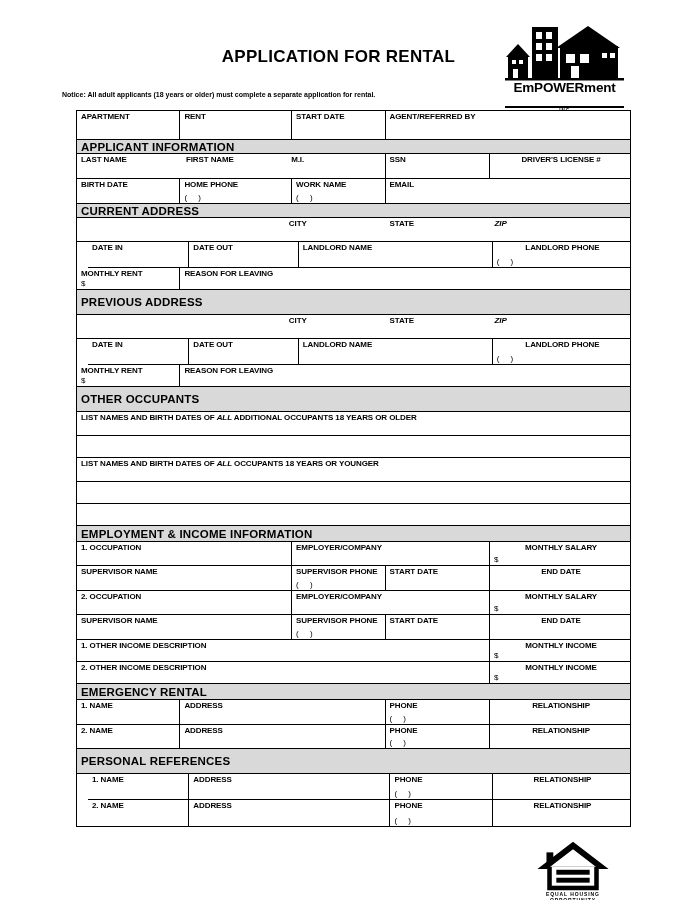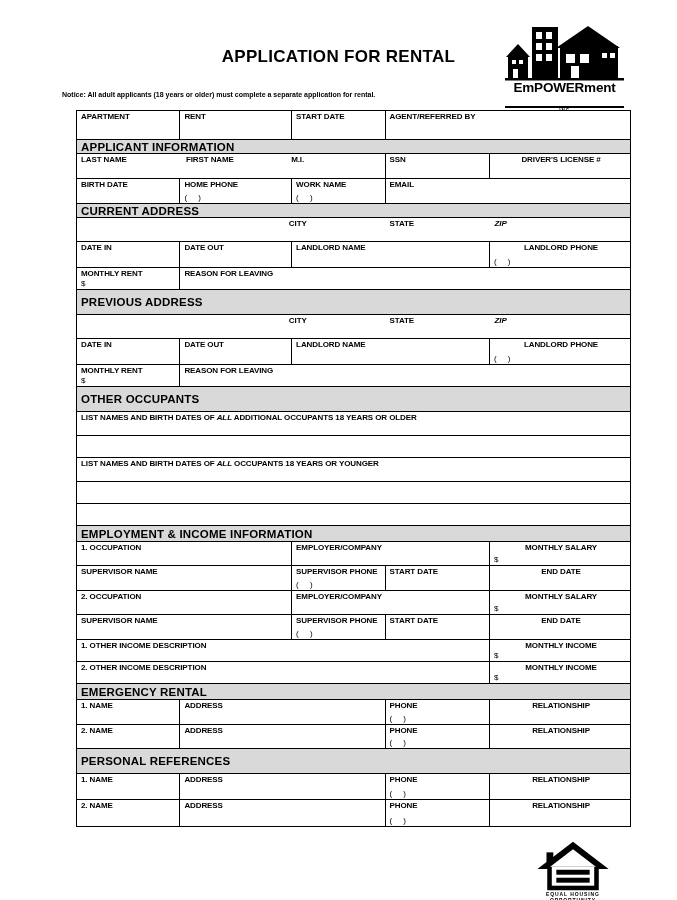--- a/index.html
+++ b/index.html
@@ -28,21 +28,21 @@
   .cell { position:relative; border-right:1px solid #000; padding:2px 2px 0 4px; overflow:hidden; }
   .cell:last-child { border-right:none; }
   .lbl { font-size:8px; font-weight:bold; line-height:8px; letter-spacing:-.1px; display:block; white-space:nowrap; }
   .em { font-style:italic; }
   .sub { position:absolute; left:4px; bottom:1px; font-size:8px; font-weight:normal; line-height:8px; }
   .tri, .quad { display:flex; width:100%; }
   .t1 { flex:0 0 34.8%; } .t2 { flex:0 0 34.9%; } .t3 { flex:1; }
   .q1 { flex:0 0 38%;margin-top:44px; } .q2 { flex:0 0 18.4%; } .q3 { flex:0 0 19.2%; } .q4 { flex:1;font-style:italic; }
 
   .h14{height:14px;} .h15{height:25px;} .h16{height:16px;} .h22{height:22px;}
-  .h24{height:24px;} .h25{height:25px;} .h26{height:26px;} .h29{height:29px;}
+  .h24{height:24px;} .h25{height:25px;} .h26{height:26px;margin-left:11px;} .h29{height:29px;}
 
   .wA{flex:0 0 18.7%;} .wB{flex:0 0 20.2%;} .wC{flex:0 0 16.9%;} .wD{flex:0 0 18.9%;}
   .wE{flex:1;text-align:center;} .wAB{flex:0 0 38.9%;} .wBC{flex:0 0 37.1%;} .wCD{flex:0 0 35.8%;}
   .wABC{flex:0 0 55.8%;} .wABCD{flex:0 0 74.7%;} .wRest{flex:1;} .wFull{flex:1;}
 
   
   .eho { position:absolute; top:841px; left:533px; width:80px; text-align:center; }
   .eho svg { display:block; margin:0 auto; }
   .eho-t { font-size:5px; font-weight:bold; letter-spacing:.9px; line-height:6px; white-space:nowrap; }
 </style>

